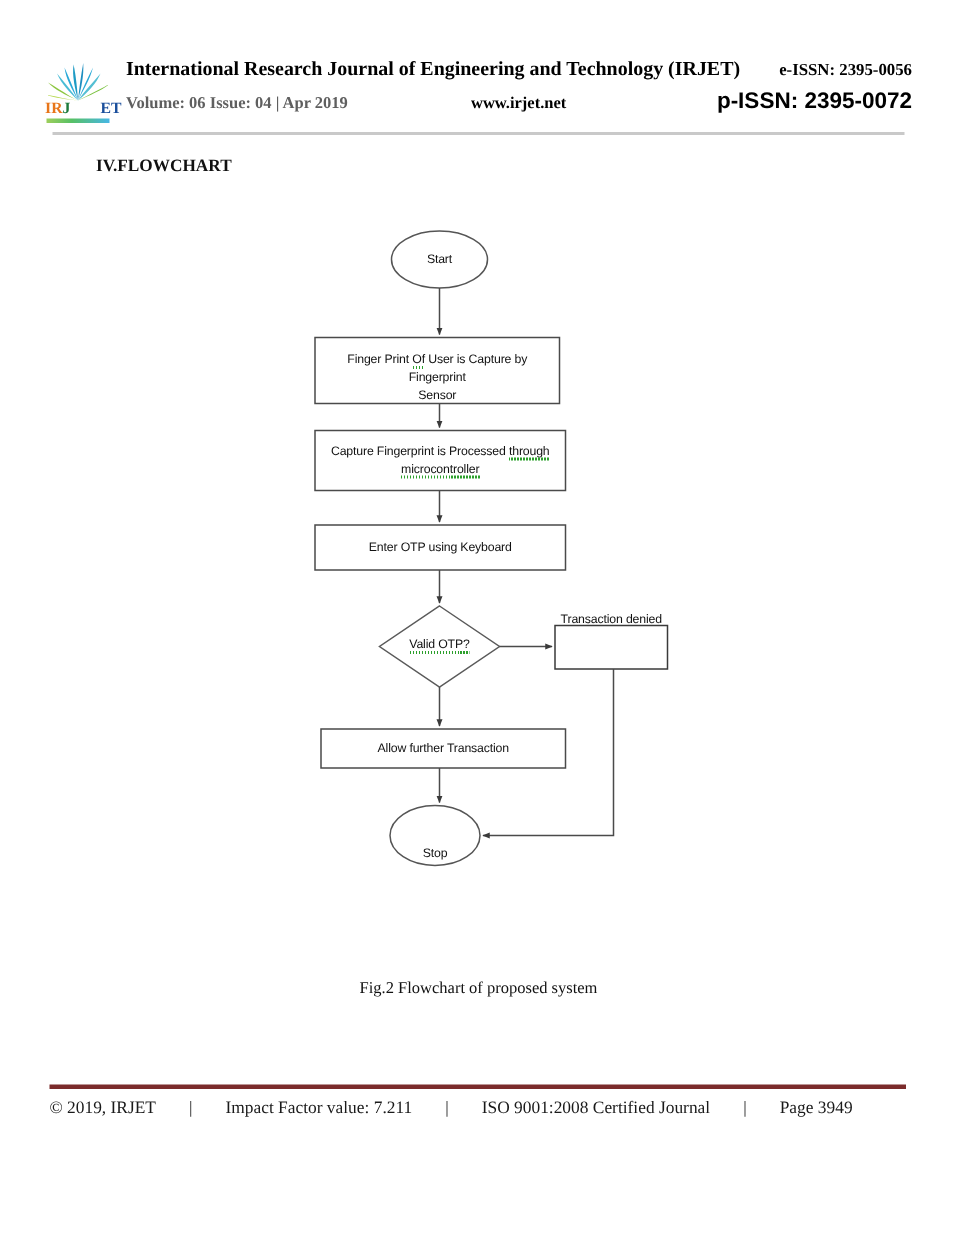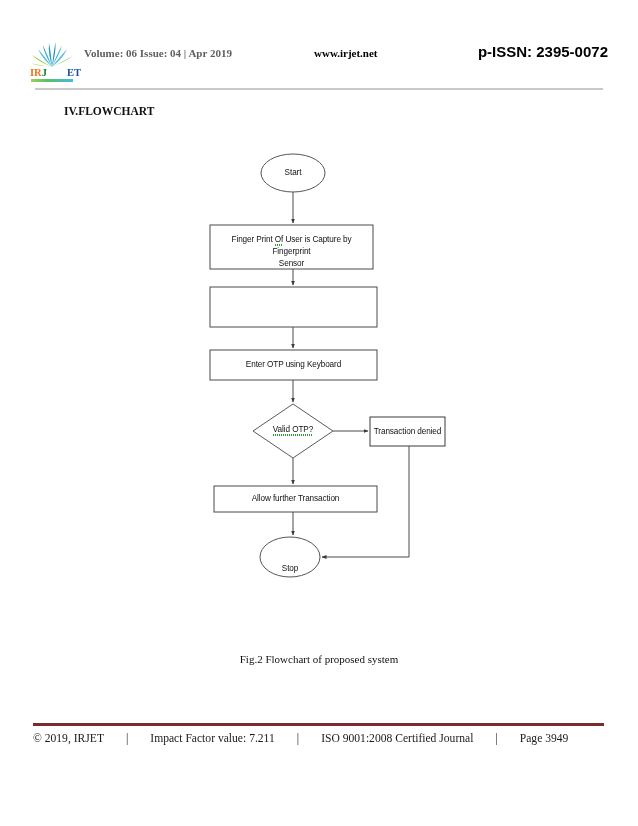--- a/index.html
+++ b/index.html
@@ -215,20 +215,24 @@
           <path d="M0,0 C9,-4 16,-7 21,-11 C14,-7 6,-3 0,0 Z" fill="#7cc242"></path>
         </g>
       </svg>
       <div class="logo-word">
         <span class="ir">IR</span><span class="j">J</span><span class="et">ET</span>
       </div>
       <div class="logo-underline"></div>
     </div>
 
     <div class="header-text">
+      <div class="h-line1">
+        <div class="h-title">International Research Journal of Engineering and Technology (IRJET)</div>
+        <div class="h-eissn">e-ISSN: 2395-0056</div>
+      </div>
       <div class="h-line2">
         <div class="h-volume">Volume: 06 Issue: 04 | Apr 2019</div>
         <div class="h-url">www.irjet.net</div>
         <div class="h-pissn">p-ISSN: 2395-0072</div>
       </div>
     </div>
   </div>
   <div class="header-rule"></div>
 
   <div class="section-heading">IV.FLOWCHART</div>
@@ -263,26 +267,27 @@
     <line x1="333" y1="431" x2="368" y2="431" stroke="#4a4a4a" stroke-width="1" marker-end="url(#arrow)"></line>
     <line x1="293" y1="458" x2="293" y2="484" stroke="#4a4a4a" stroke-width="1" marker-end="url(#arrow)"></line>
     <line x1="293" y1="512" x2="293" y2="535" stroke="#4a4a4a" stroke-width="1" marker-end="url(#arrow)"></line>
     <path d="M 409 446 L 409 557 L 322 557" fill="none" stroke="#4a4a4a" stroke-width="1" marker-end="url(#arrow)"></path>
   </svg>
 
   <div class="node-label" style="left:263px; top:167px; width:60px;">Start</div>
 
   <div class="node-label" style="left:212px; top:234px; width:159px;"><span>Finger Print </span><span class="sq">Of</span><span> User is Capture by Fingerprint</span><br><span>Sensor</span></div>
 
+  <div class="node-label" style="left:212px; top:295px; width:163px;"><span>Capture Fingerprint is Processed </span><span class="sq">through</span><br><span class="sq">microcontroller</span></div>
 
   <div class="node-label" style="left:212px; top:359px; width:163px;">Enter OTP using Keyboard</div>
 
   <div class="node-label" style="left:258px; top:424px; width:70px;"><span class="sq">Valid OTP?</span></div>
 
-  <div class="node-label" style="left:372px; top:426px; width:71px;">Transaction denied</div>
+  <div class="node-label" style="left:372px; top:407px; width:71px;">Transaction denied</div>
 
   <div class="node-label" style="left:216px; top:493px; width:159px;">Allow further Transaction</div>
 
   <div class="node-label" style="left:262px; top:563px; width:56px;">Stop</div>
 
   <div class="fig-caption">Fig.2 Flowchart of proposed system</div>
 
   <div class="footer-rule"></div>
   <div class="footer">
     <span class="f-copy">© 2019, IRJET</span>

